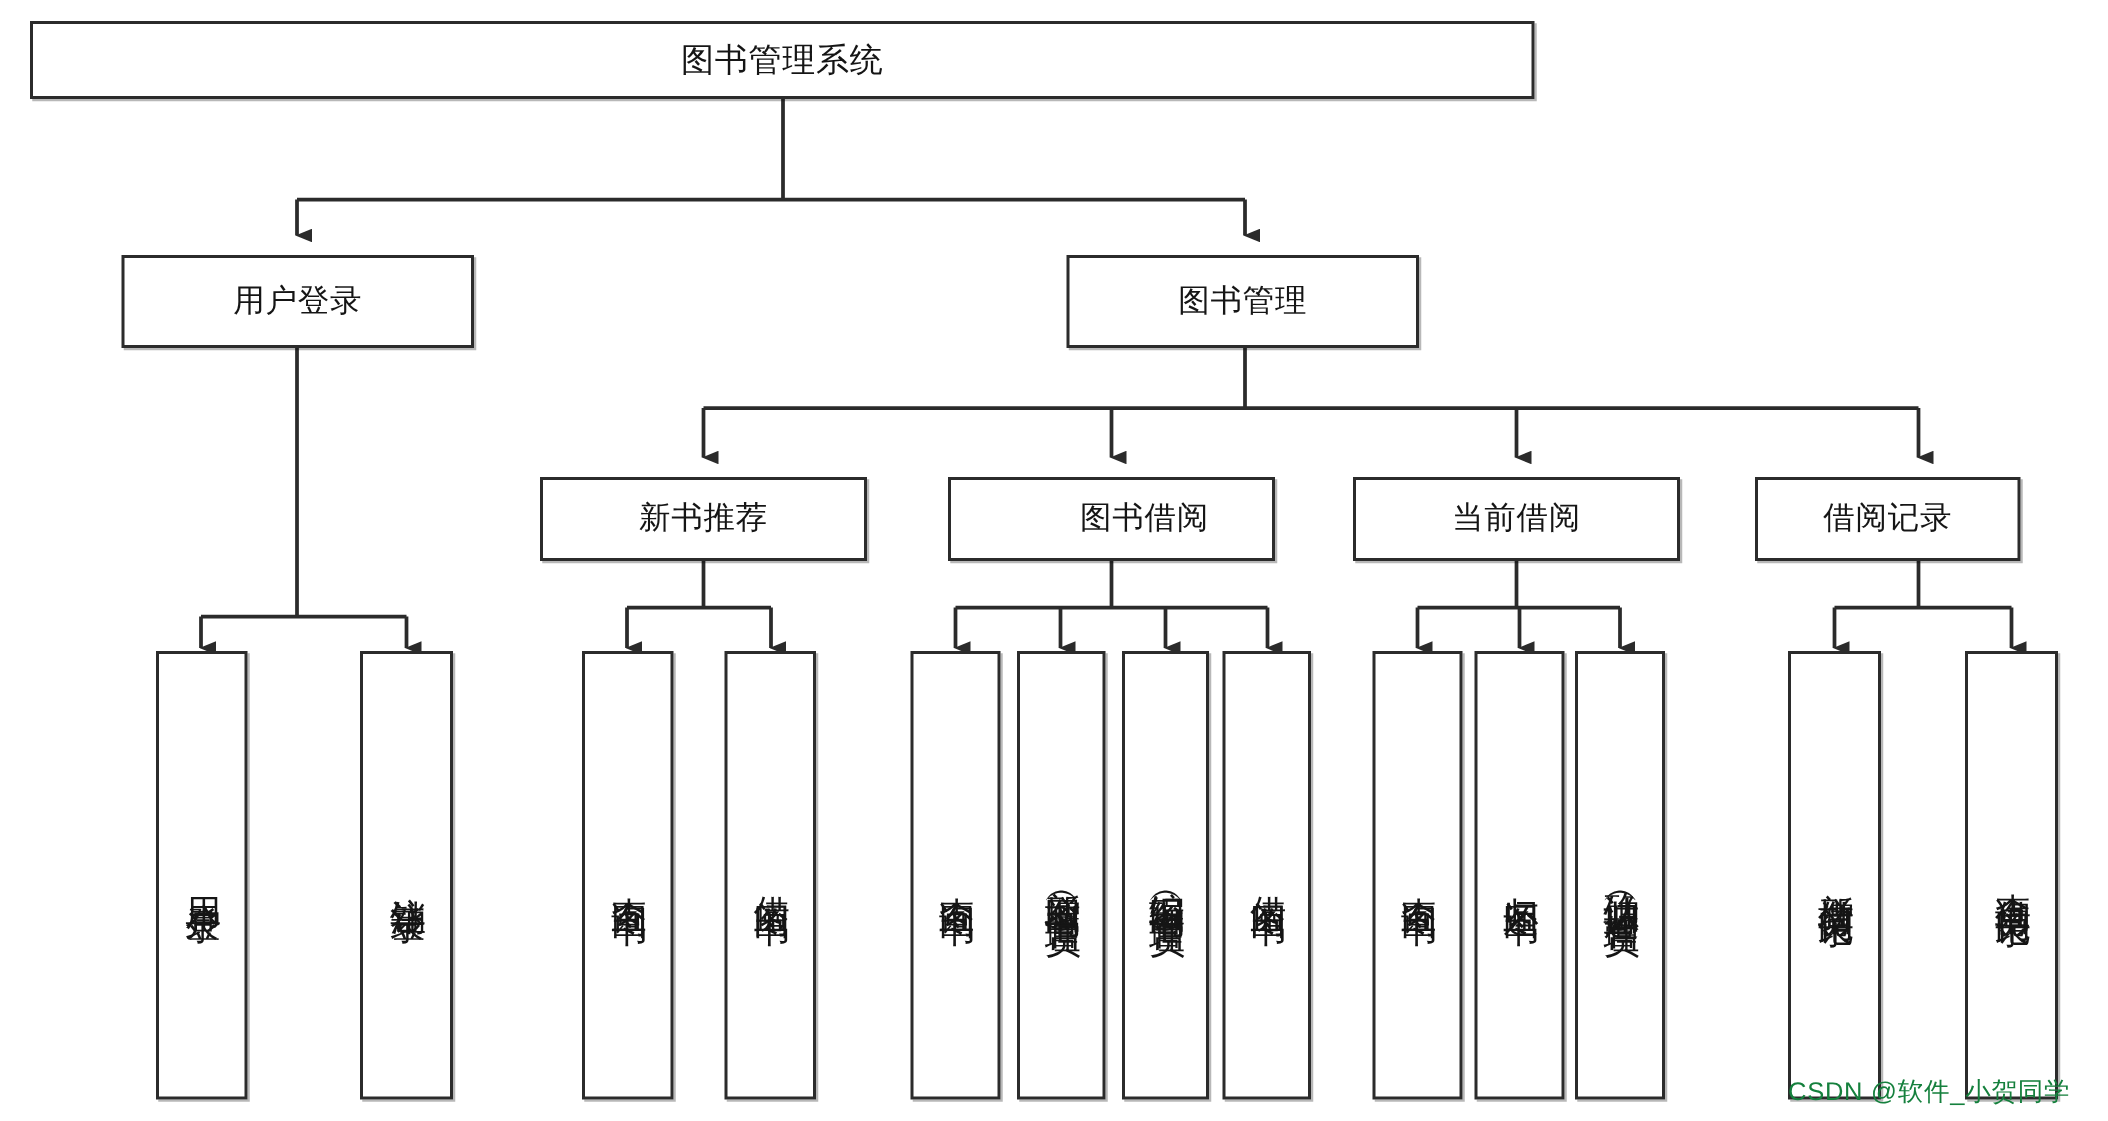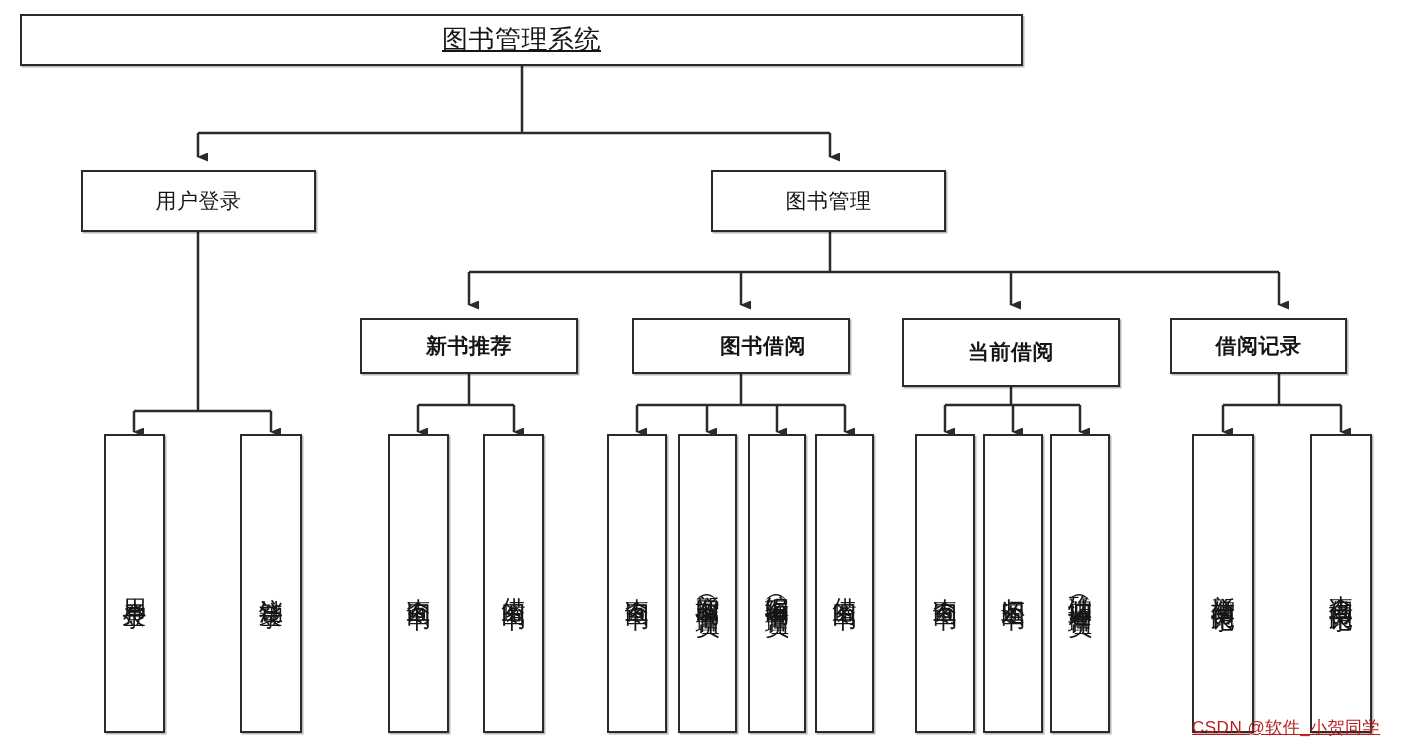--- a/index.html
+++ b/index.html
@@ -38,23 +38,23 @@
     z-index: 2;
   }
   .node-label {
     font-size: 21px;
     line-height: 1.15;
     color: #151515;
     letter-spacing: 0.5px;
     white-space: nowrap;
     text-align: center;
   }
-  .node.root .node-label { font-size: 26px; text-decoration: underline; }
+  .node.root .node-label { font-size: 22px; }
   .node.level2 .node-label { font-size: 21px; }
-  .node.level3 .node-label { font-size: 21px; font-weight: bold; }
+  .node.level3 .node-label { font-size: 21px; }
   .node.leaf {
     align-items: flex-start;
     justify-content: center;
     padding-top: 2px;
   }
   .node.leaf .node-label {
     writing-mode: vertical-rl;
     text-orientation: upright;
     font-size: 24px;
     line-height: 1.0;
@@ -65,25 +65,24 @@
     align-items: center;
     justify-content: center;
   }
   .node.leaf.top-align .node-label {
     align-items: flex-start;
     padding-top: 4px;
   }
   .watermark {
     position: absolute;
     font-size: 17px;
-    color: #b91c1c;
+    color: #15803d;
     letter-spacing: 0.5px;
     white-space: nowrap;
     z-index: 5;
-    text-decoration: underline;
   }
 </style>
 </head>
 <body>
 
 <div id="canvas">
 
   <svg id="edges" viewBox="0 0 1405 747">
     <defs>
       <marker id="arrow" markerWidth="9" markerHeight="11" refX="4.5" refY="10" orient="auto" markerUnits="userSpaceOnUse">
@@ -144,21 +143,21 @@
   <div class="node level2" style="left:711px; top:170px; width:235px; height:62px;">
     <span class="node-label">图书管理</span>
   </div>
 
   <div class="node level3" style="left:360px; top:318px; width:218px; height:56px;">
     <span class="node-label">新书推荐</span>
   </div>
   <div class="node level3" style="left:632px; top:318px; width:218px; height:56px;padding-left:44px;">
     <span class="node-label">图书借阅</span>
   </div>
-  <div class="node level3" style="left:902px; top:318px; width:218px; height:69px;">
+  <div class="node level3" style="left:902px; top:318px; width:218px; height:56px;">
     <span class="node-label">当前借阅</span>
   </div>
   <div class="node level3" style="left:1170px; top:318px; width:177px; height:56px;">
     <span class="node-label">借阅记录</span>
   </div>
 
   <div class="node leaf" style="left:104px; top:434px; width:61px; height:299px;">
     <span class="node-label">用户登录</span>
   </div>
   <div class="node leaf" style="left:240px; top:434px; width:62px; height:299px;">

